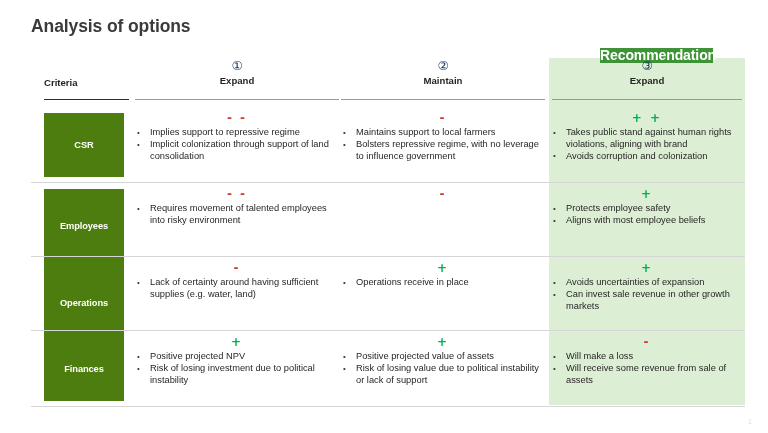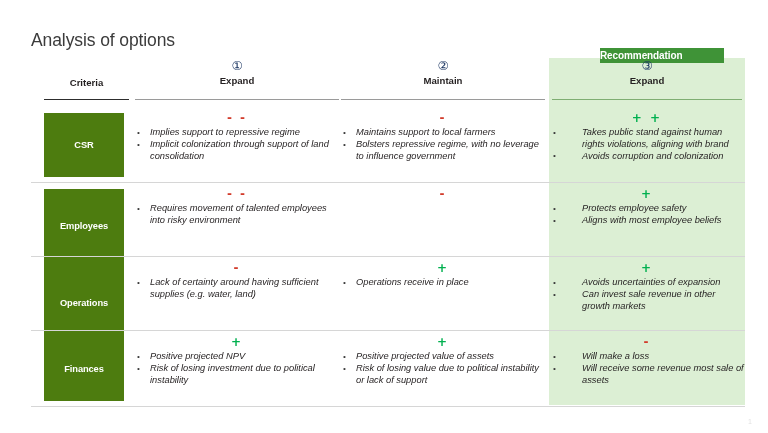--- a/index.html
+++ b/index.html
@@ -13,45 +13,45 @@
     font-family: "Liberation Sans", sans-serif;
     color: #231f20;
     overflow: hidden;
     position: relative;
   }
 
   
   #page-title {
     position: absolute;
     left: 31px;
-    top: 30px;
+    top: 16px;
     font-size: 17.5px;
-    font-weight: normal;
+    font-weight: bold;
     color: #3b3b3b;
     letter-spacing: -0.1px;
   }
 
   
   #recommend-panel {
     position: absolute;
     left: 549px;
     top: 58px;
     width: 196px;
     height: 347px;
     background: #dcefd4;
   }
   #recommend-badge {
     position: absolute;
     left: 600px;
     top: 48px;
-    width: 124px;
+    width: 113px;
     height: 15px;
     background: #3f9337;
     color: #ffffff;
-    font-size: 10px;
+    font-size: 14px;
     font-weight: bold;
     line-height: 15px;
     text-align: left;
     letter-spacing: -0.1px;
   }
 
   
   #matrix {
     position: absolute;
     left: 31px;
@@ -87,21 +87,21 @@
     height: 1px;
     bottom: 0;
   }
 
   
   #hdr-criteria {
     position: absolute;
     left: 0;
     top: 14px;
     width: 98px;
-    text-align: center;
+    text-align: left;
   }
   #hdr-criteria .hdr-label {
     font-size: 9.6px;
     font-weight: bold;
     padding-left: 13px;
   }
   #hdr-criteria-rule {
     position: absolute;
     left: 13px;
     top: 41px;
@@ -174,31 +174,30 @@
     padding: 0;
     list-style: none;
   }
   ul.bullets li {
     position: relative;
     padding-left: 15px;
     font-size: 9.3px;
     line-height: 11.6px;
     color: #231f20;
     margin-bottom: 0.5px;
-    font-style: italic;
   }
   ul.bullets li::before {
     content: "\2022";
     position: absolute;
     left: 2px;
     top: -0.5px;
     font-size: 8px;
     color: #3b3b3b;
   }
-  .opt-cell.c3 ul.bullets li { padding-left: 33px; }
+  .opt-cell.c3 ul.bullets li { padding-left: 17px; }
   .opt-cell.c3 ul.bullets li::before { left: 4px; }
 
   #page-num {
     position: absolute;
     right: 16px;
     bottom: 8px;
     font-size: 7px;
     color: #e2e2e2;
   }
 </style>
@@ -322,21 +321,21 @@
           <div class="score pos">+</div>
           <ul class="bullets">
             <li>Positive projected value of assets</li>
             <li>Risk of losing value due to political instability or lack of support</li>
           </ul>
         </div>
         <div class="opt-cell c3" style="top: 2px;">
           <div class="score neg">-</div>
           <ul class="bullets">
             <li>Will make a loss</li>
-            <li>Will receive some revenue most sale of assets</li>
+            <li>Will receive some revenue from sale of assets</li>
           </ul>
         </div>
       </div>
       <div class="row-sep" style="top: 348px;"></div>
     </div>
 
 </div>
 
 <div id="page-num">1</div>
 

